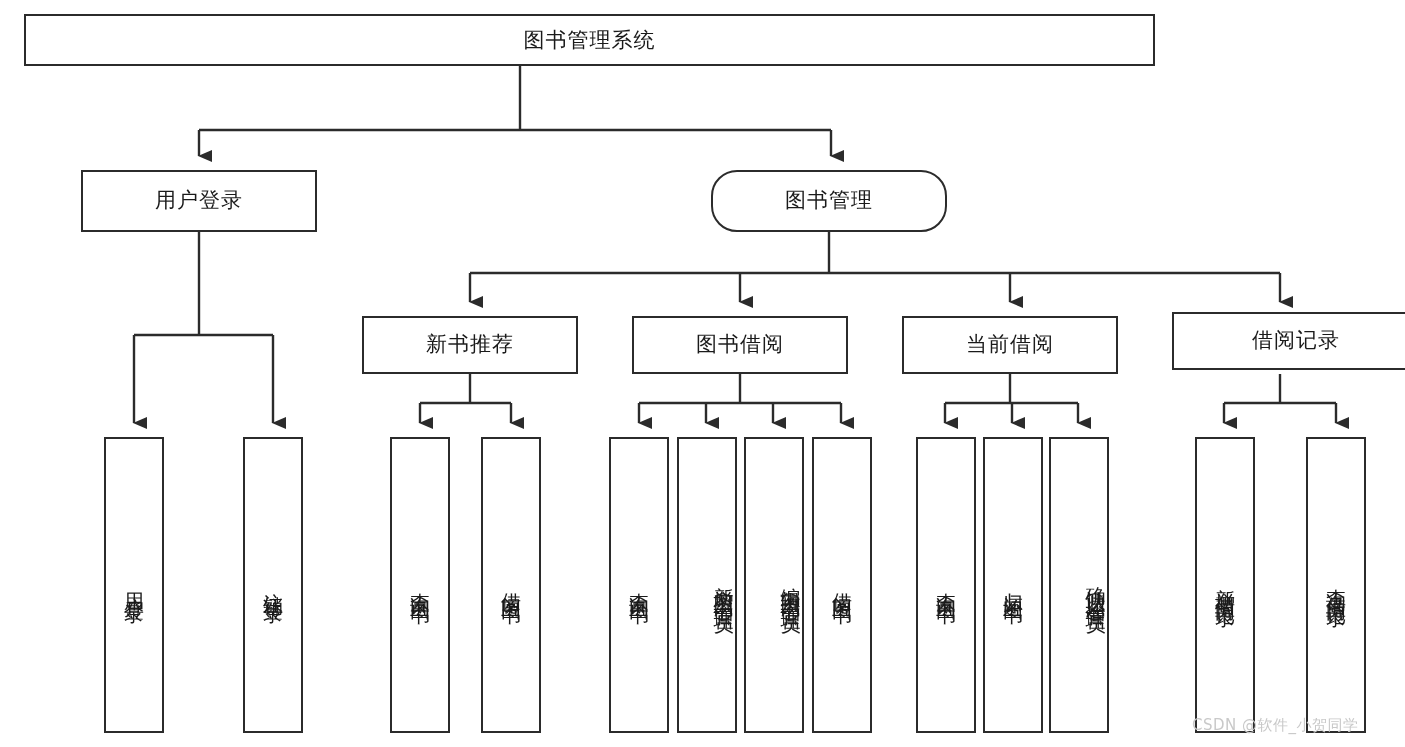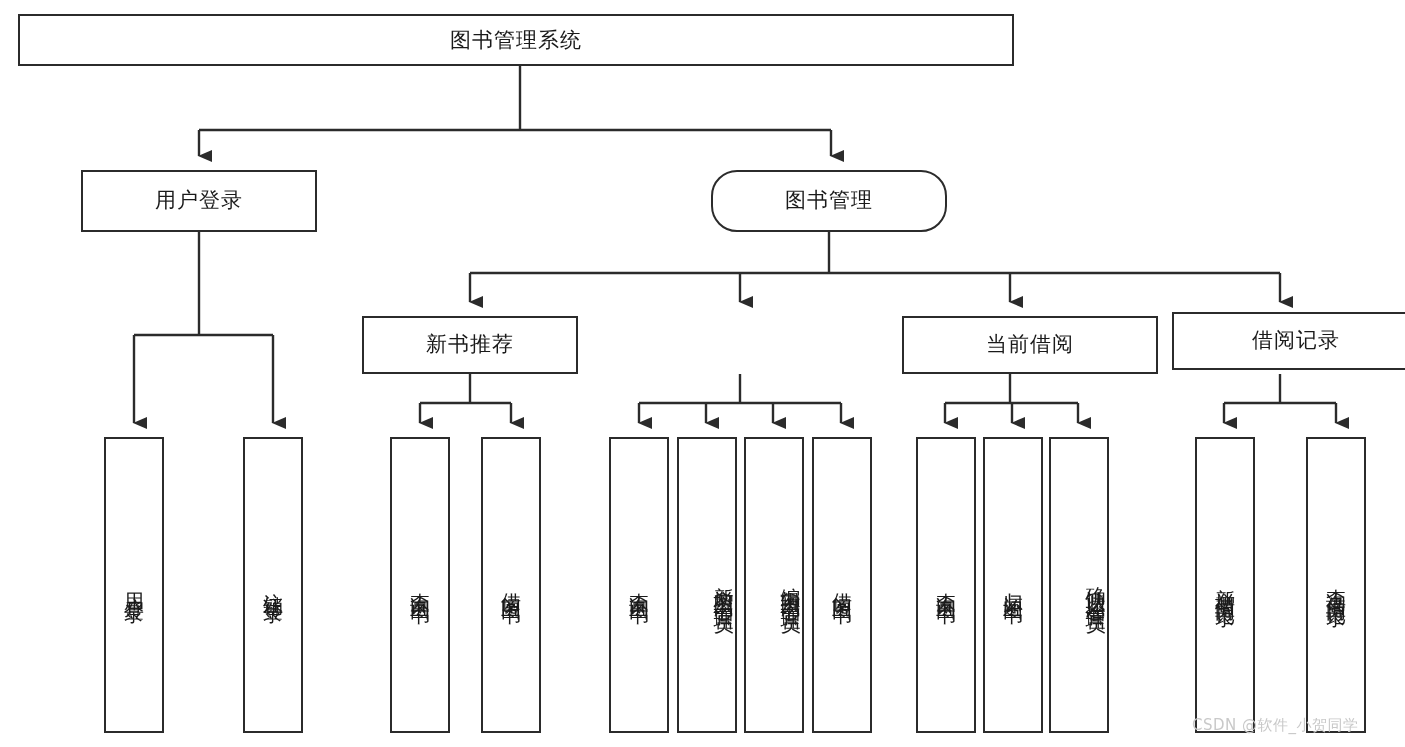--- a/index.html
+++ b/index.html
@@ -116,27 +116,28 @@
       <path d="M1012,403 L1012,423" marker-end="url(#arrow)"></path>
       <path d="M1078,403 L1078,423" marker-end="url(#arrow)"></path>
 
       <path d="M1280,374 L1280,403"></path>
       <path d="M1224,403 L1336,403"></path>
       <path d="M1224,403 L1224,423" marker-end="url(#arrow)"></path>
       <path d="M1336,403 L1336,423" marker-end="url(#arrow)"></path>
     </g>
   </svg>
 
-  <div class="node node-root" style="left:18px; top:14px; width:996px; height:52px;font-family:Liberation Serif, serif;">图书管理系统</div>
+  <div class="node node-root" style="left:24px; top:14px; width:1131px; height:52px;font-family:Liberation Serif, serif;">图书管理系统</div>
 
   <div class="node node-h" style="left:81px; top:170px; width:236px; height:62px;">用户登录</div>
   <div class="node node-h" style="left:711px; top:170px; width:236px; height:62px;border-radius:26px;">图书管理</div>
 
   <div class="node node-h" style="left:362px; top:316px; width:216px; height:58px;">新书推荐</div>
-  <div class="node node-h" style="left:902px; top:316px; width:256px; height:58px;">当前借阅</div>
+  <div class="node node-h" style="left:632px; top:316px; width:216px; height:58px;">图书借阅</div>
+  <div class="node node-h" style="left:902px; top:316px; width:216px; height:58px;">当前借阅</div>
   <div class="node node-h" style="left:1172px; top:312px; width:248px; height:58px;">借阅记录</div>
 
   <div class="node node-v mid" style="left:104px; top:437px; width:60px; height:296px;">用户登录</div>
   <div class="node node-v mid" style="left:243px; top:437px; width:60px; height:296px;">注销登录</div>
 
   <div class="node node-v mid" style="left:390px; top:437px; width:60px; height:296px;">查询图书</div>
   <div class="node node-v mid" style="left:481px; top:437px; width:60px; height:296px;">借阅图书</div>
 
   <div class="node node-v mid" style="left:609px; top:437px; width:60px; height:296px;">查询图书</div>
   <div class="node node-v" style="left:677px; top:437px; width:60px; height:296px;">新增图书（管理员）</div>

